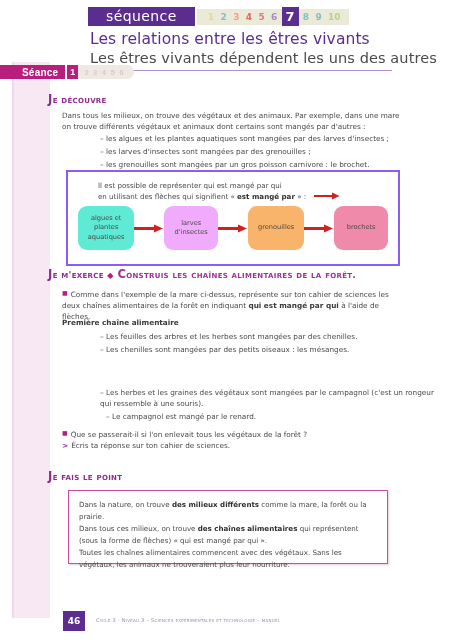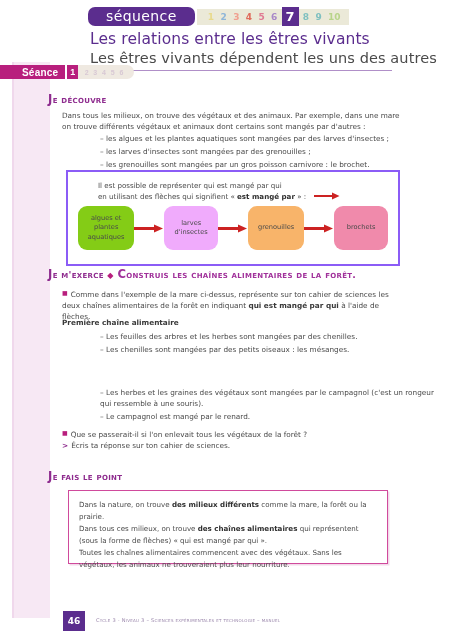--- a/index.html
+++ b/index.html
@@ -23,21 +23,21 @@
     background:#f0d8ec;
   }
 
   
   .seq-row{
     position:absolute;left:88px;top:7px;height:19px;
     display:flex;align-items:center;
   }
   .seq-pill{
     background:#5b2d8e;color:#ffffff;
-    border-radius:7px;
+    border-radius:0;
     height:19px;line-height:19px;
     padding:0 18px 0 18px;
     font-size:14px;letter-spacing:.4px;
     font-family:"DejaVu Sans", sans-serif;
     display:flex;align-items:center;
   }
   .seq-nums{
     background:#ebe9d8;
     height:16px;
     display:flex;align-items:center;
@@ -162,21 +162,21 @@
   .chain-node{
     border-radius:9px;
     font-size:6.6px;line-height:9.4px;
     color:#4a4a4a;
     text-align:center;
     display:flex;align-items:center;justify-content:center;
     font-family:"DejaVu Sans", sans-serif;
     padding:2px;
     box-sizing:border-box;
   }
-  .n0{width:63px;height:44px;background:#84cc16;}
+  .n0{width:63px;height:44px;background:#5eead4;}
   .n1{width:60px;height:44px;background:#f0abfc;}
   .n2{width:63px;height:44px;background:#f8b46a;}
   .n3{width:60px;height:44px;background:#f08aab;}
   .arrow-svg{flex:0 0 auto;}
 
   
   .sum-box{
     position:absolute;left:68px;top:490px;width:318px;height:72px;
     border:1px solid #d04a9c;
     background:#ffffff;
@@ -297,21 +297,21 @@
 
   <div class="body" style="left:62px;top:287px;width:340px">
     <span class="bullet-sq">■</span><span>Comme dans l'exemple de la mare ci-dessus, représente sur ton cahier de sciences les deux chaînes alimentaires de la forêt en indiquant </span><b>qui est mangé par qui</b><span> à l'aide de flèches.</span>
   </div>
 
   <div class="body sub-head" style="left:62px;top:317px">Première chaîne alimentaire</div>
   <div class="body indent" style="left:62px;top:331px;width:340px">– Les feuilles des arbres et les herbes sont mangées par des chenilles.</div>
   <div class="body indent" style="left:62px;top:344px;width:340px">– Les chenilles sont mangées par des petits oiseaux : les mésanges.</div>
 
   <div class="body indent" style="left:62px;top:387px;width:340px">– Les herbes et les graines des végétaux sont mangées par le campagnol (c'est un rongeur qui ressemble à une souris).</div>
-  <div class="body indent" style="left:62px;top:411px;width:340px">– Le campagnol est mangé par le renard.</div>
+  <div class="body indent" style="left:68px;top:411px;width:340px">– Le campagnol est mangé par le renard.</div>
 
   <div class="body" style="left:62px;top:427px;width:340px">
     <span class="bullet-sq">■</span><span>Que se passerait-il si l'on enlevait tous les végétaux de la forêt ?</span>
   </div>
   <div class="body" style="left:62px;top:440px;width:340px">
     <span class="bullet-arrow">&gt;</span><span>Écris ta réponse sur ton cahier de sciences.</span>
   </div>
 
   <div class="sec-head" style="top:469px">
     <span class="cap">J</span><span>e fais le point</span>

